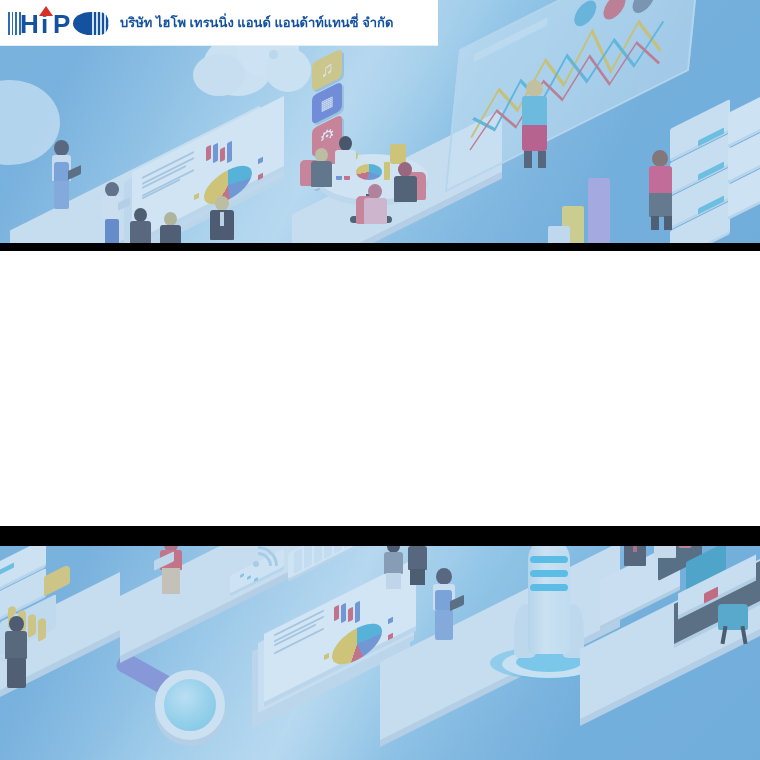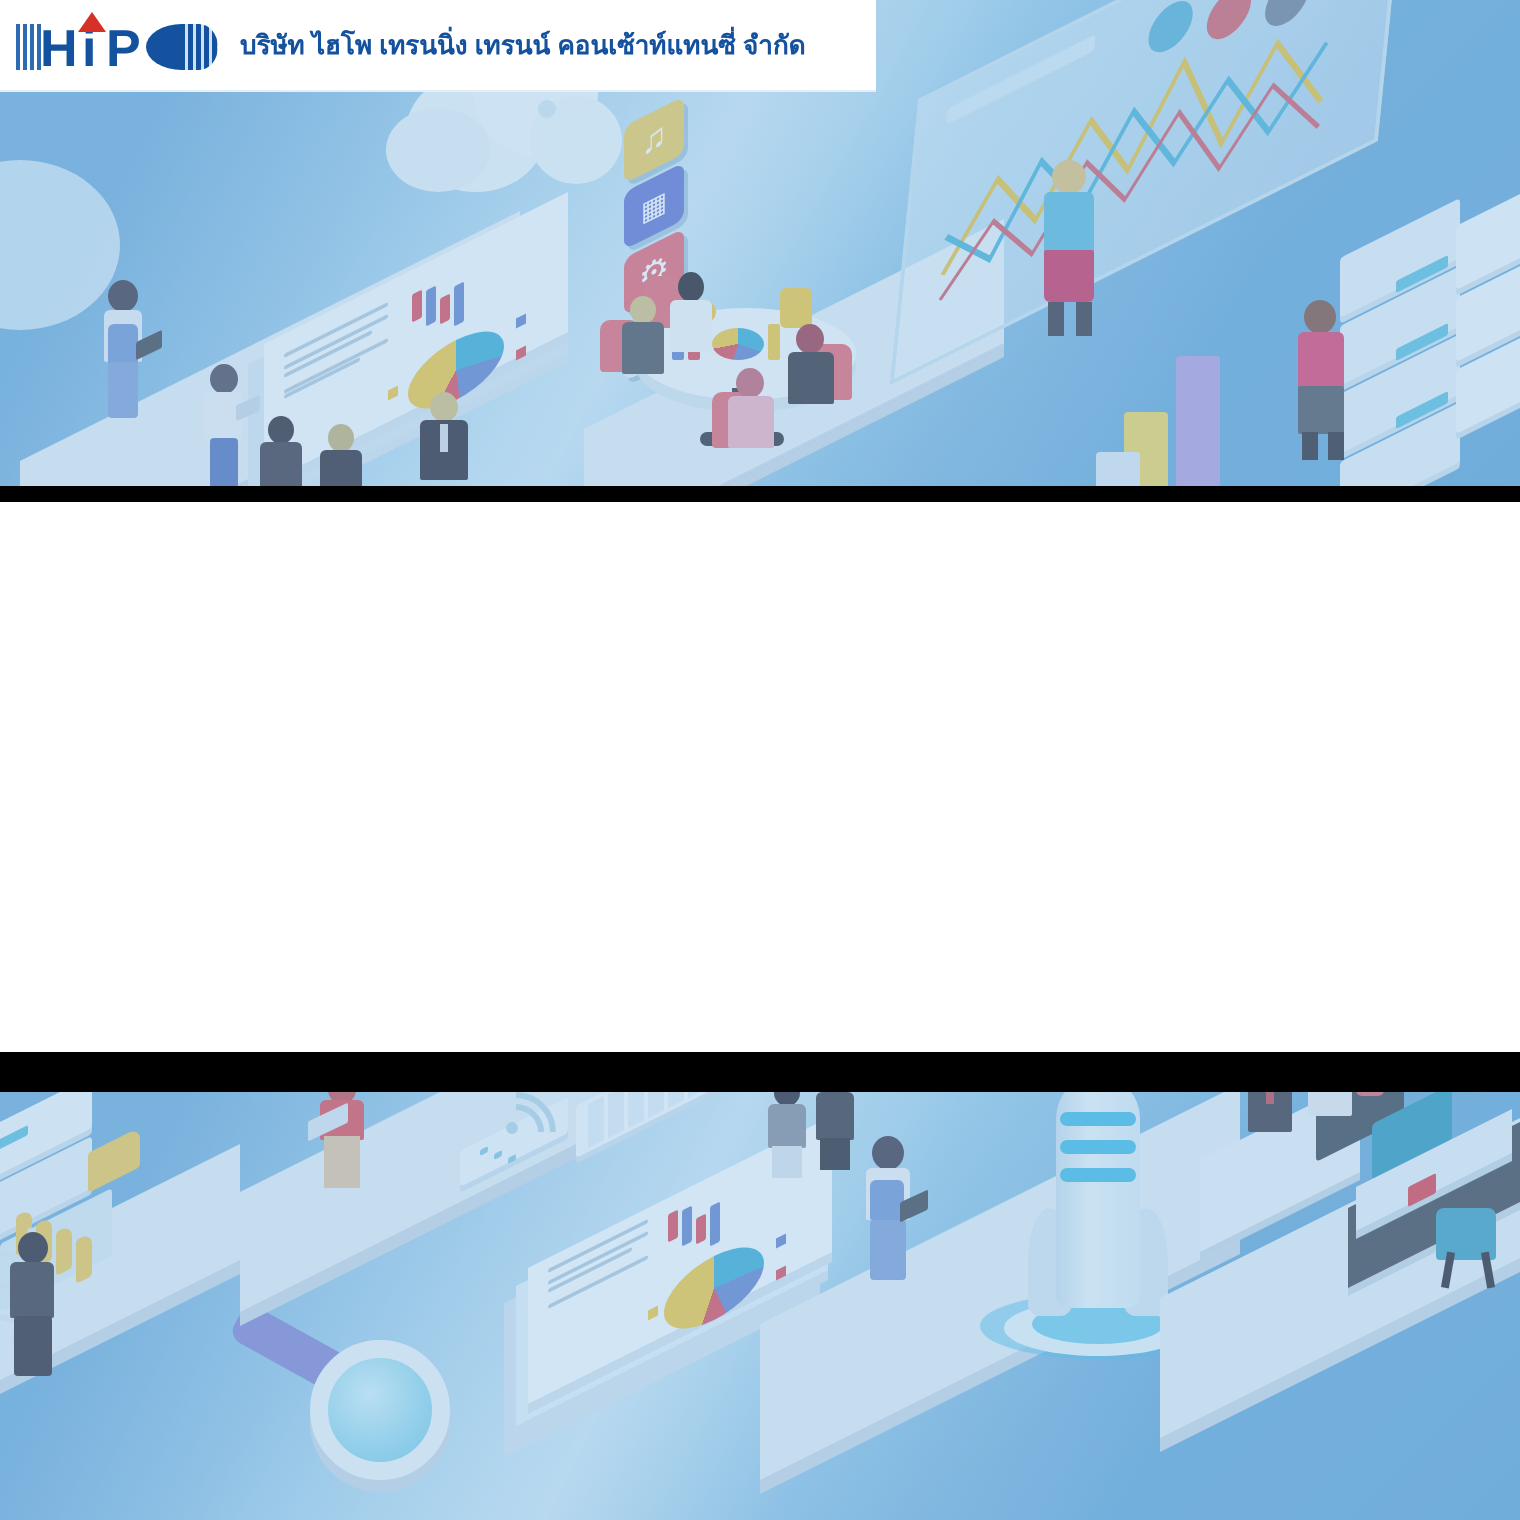--- a/index.html
+++ b/index.html
@@ -484,21 +484,21 @@
     <div id="logo-mark">
       <div id="logo-bars-left"></div>
       <div class="logo-letter" id="logo-H">H</div>
       <div class="logo-letter" id="logo-i">i</div>
       <div id="logo-tri"></div>
       <div class="logo-letter" id="logo-P">P</div>
       <div id="logo-O"></div>
       <div id="logo-O-notch"></div>
     </div>
     <div id="logo-text">
-      <div id="logo-text-th">บริษัท ไฮโพ เทรนนิ่ง เทรนน์ คอนเซ้าท์แทนซี่ จำกัด</div>
+      <div id="logo-text-th">บริษัท ไฮโพ เทรนนิ่ง แอนด์ แอนด้าท์แทนซี่ จำกัด</div>
     </div>
   </div>
 
   <div class="rule" id="rule-top"></div>
 
 
   <div class="rule" id="rule-bot"></div>
 
   <div class="banner" id="banner-bot">
 

